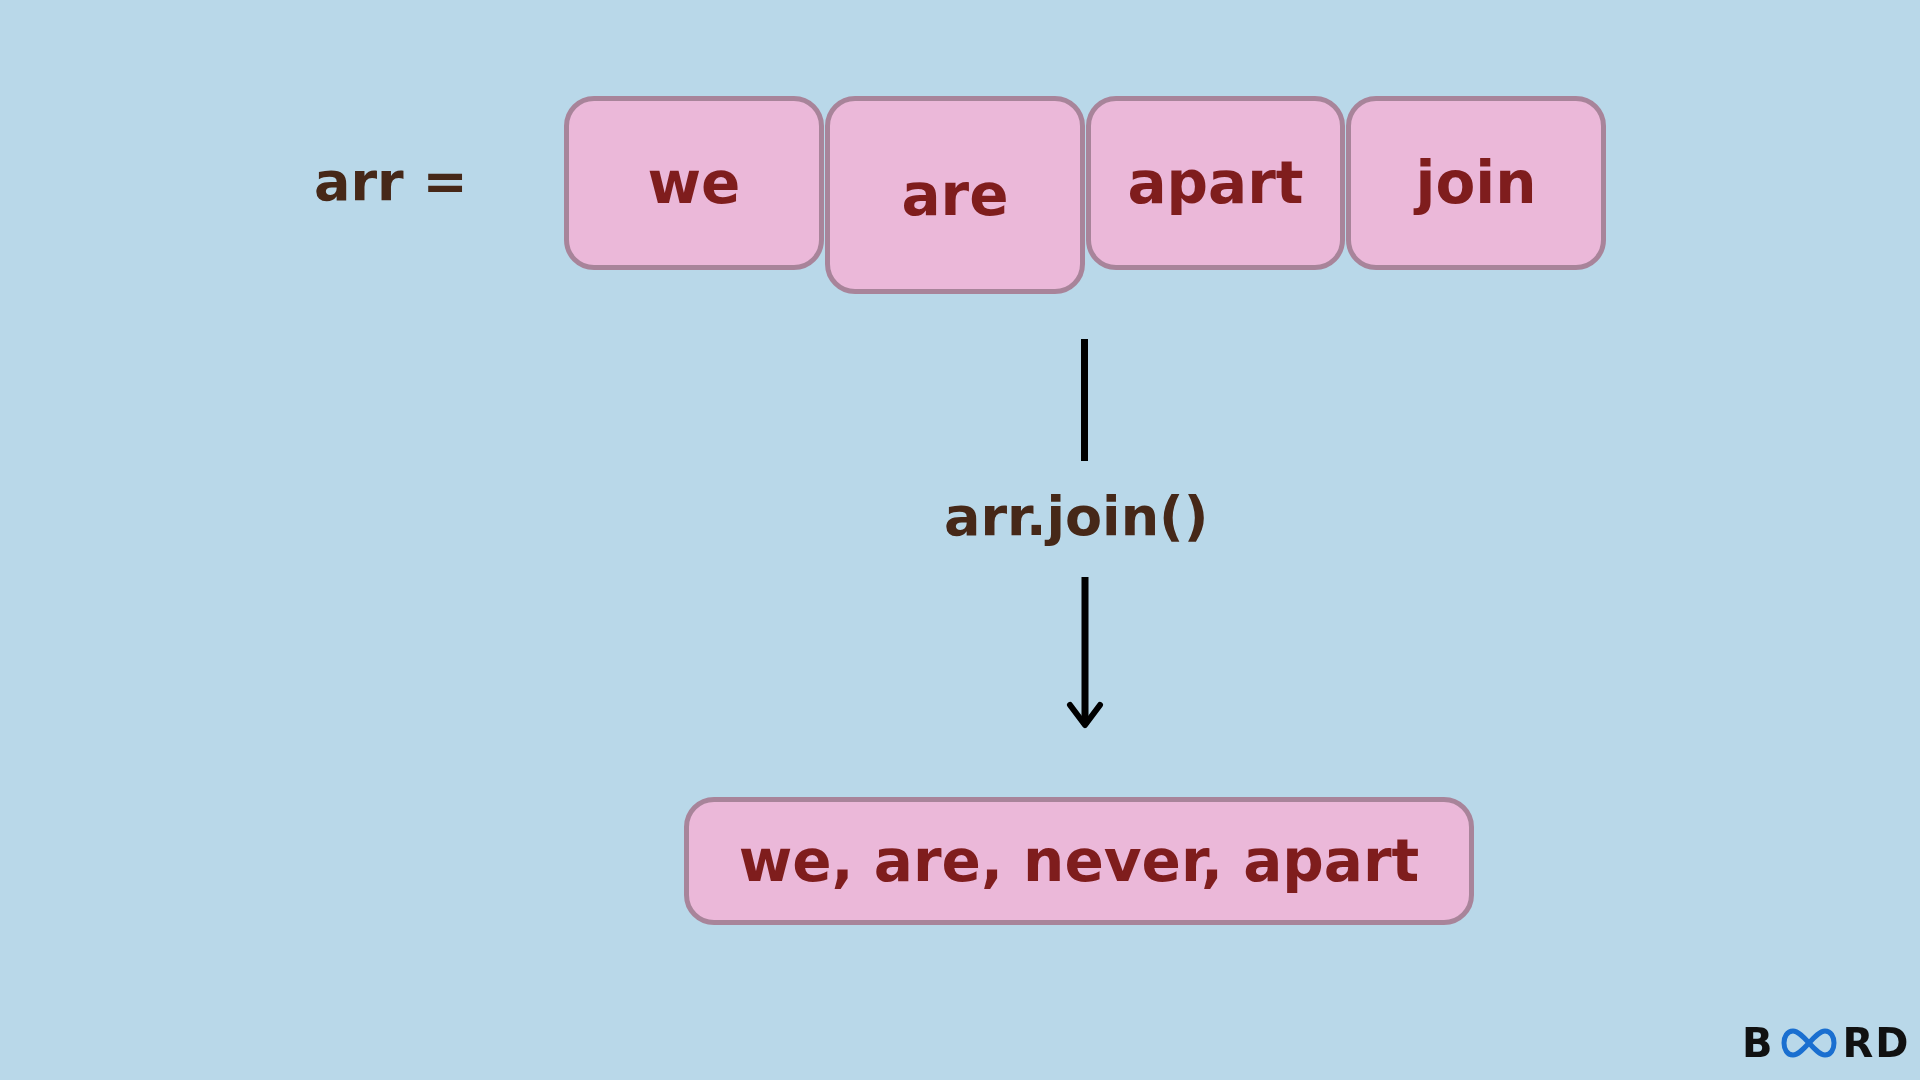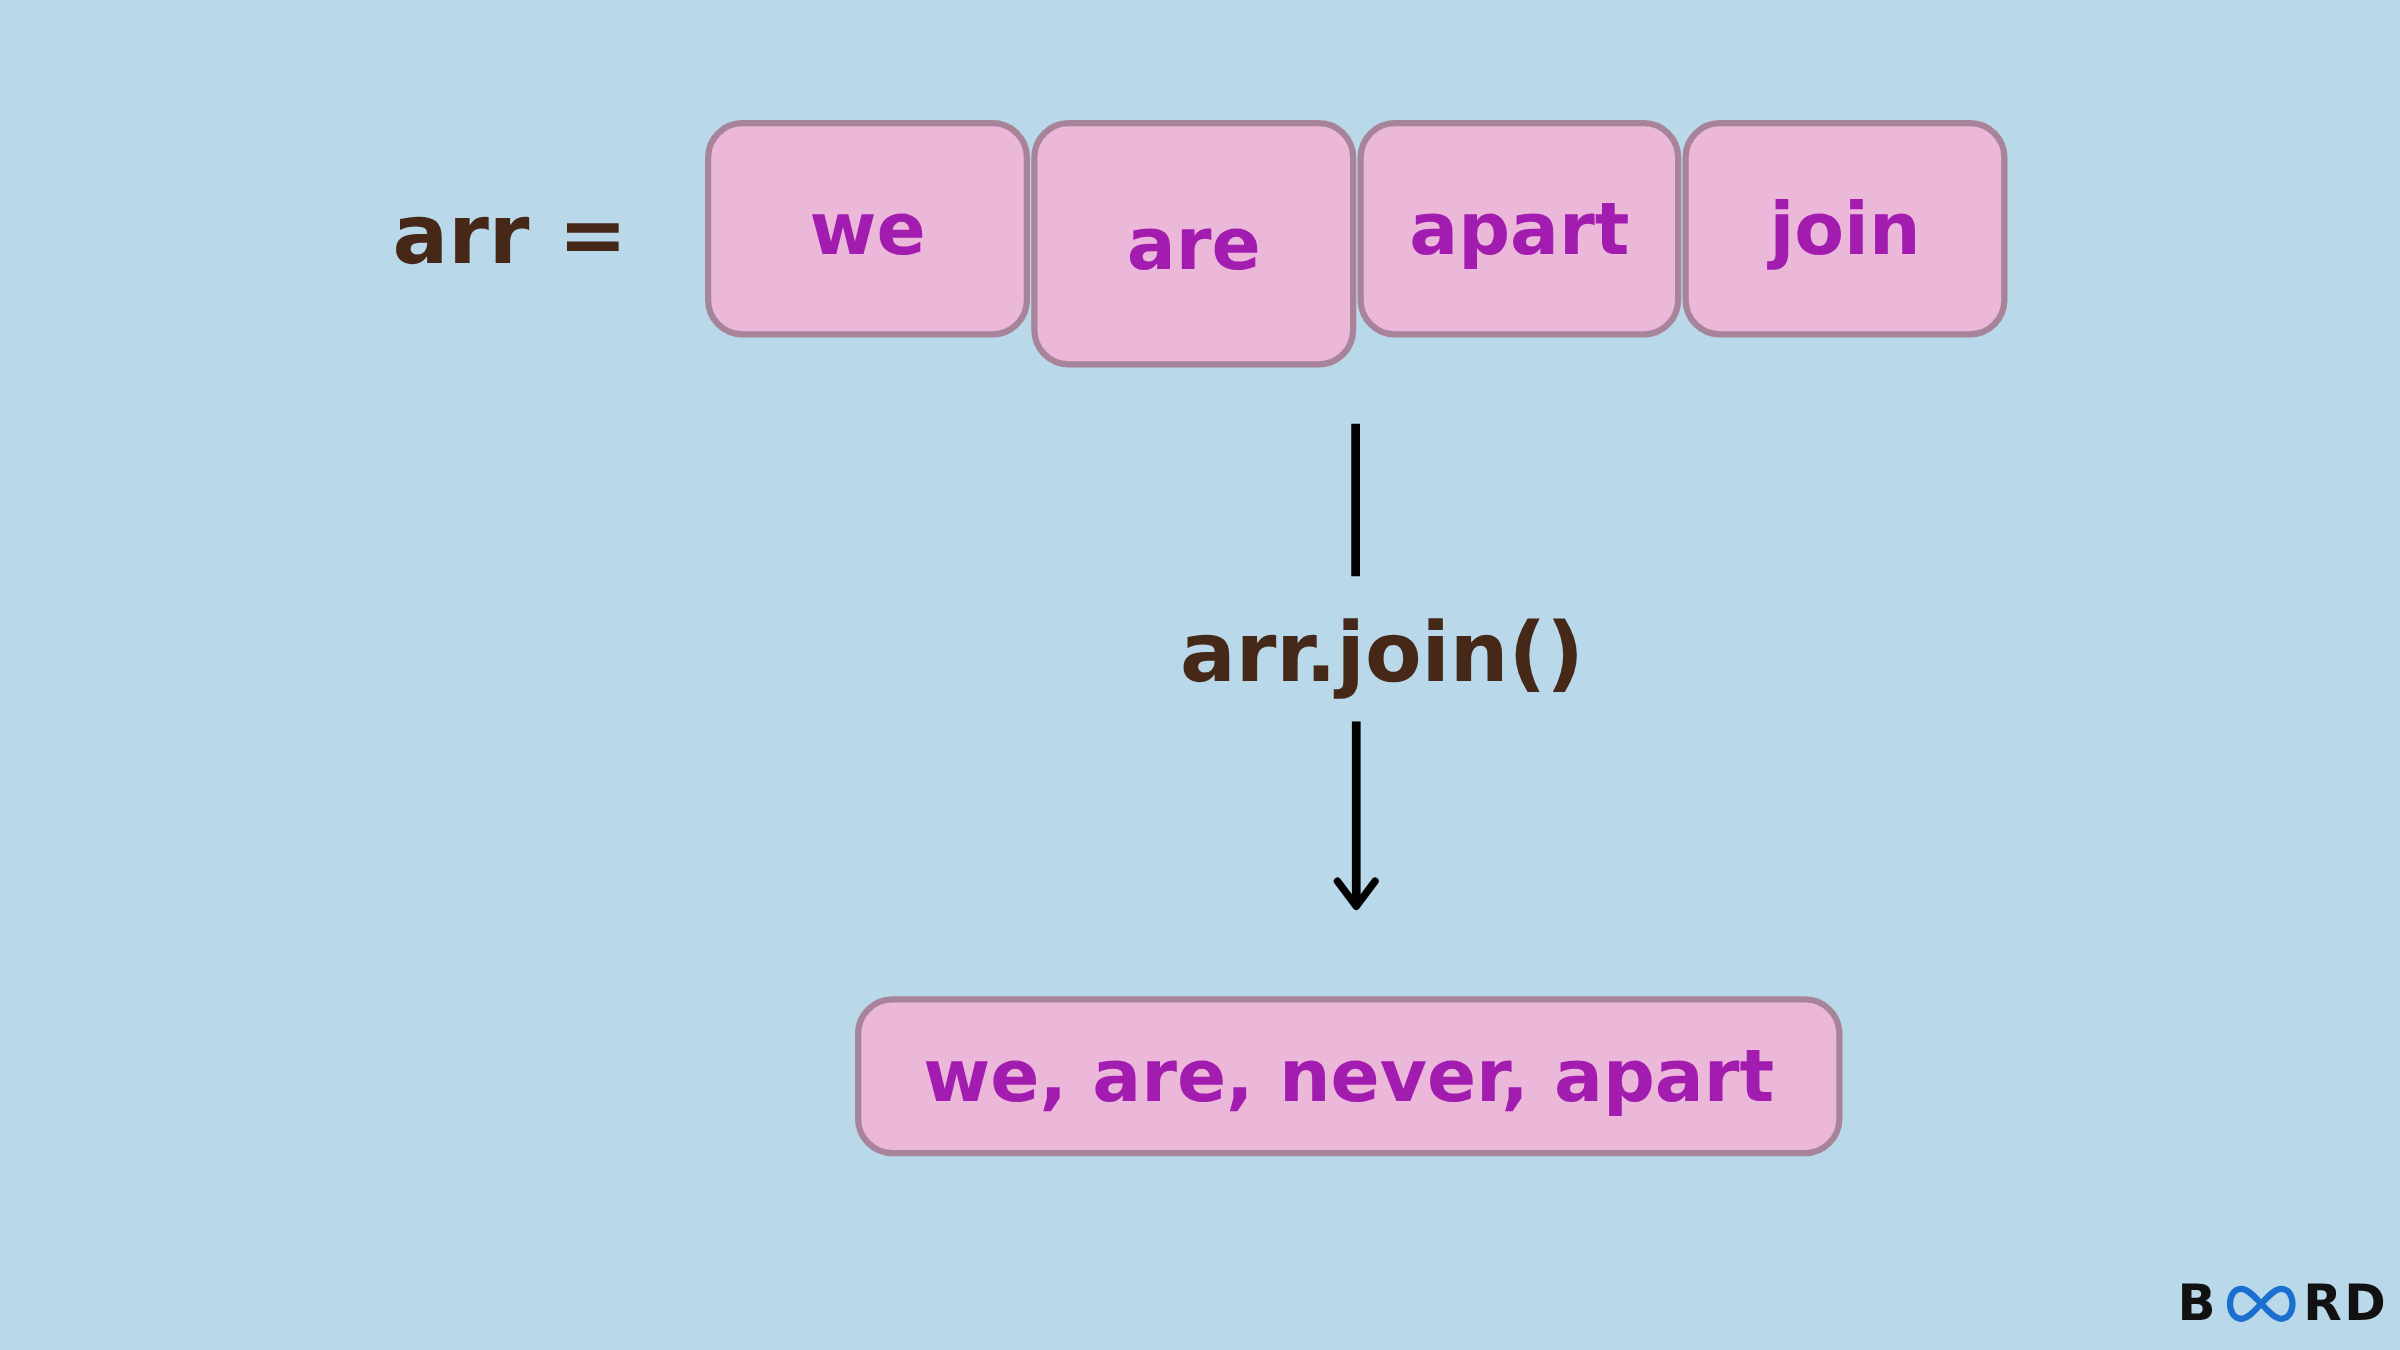--- a/index.html
+++ b/index.html
@@ -4,27 +4,27 @@
 <style>
   html, body { margin:0; padding:0; }
   body {
     width:1920px; height:1080px; overflow:hidden; position:relative;
     background:#b9d8e9;
     font-family:"DejaVu Sans", sans-serif;
     color:#462818;
   }
   .label {
     position:absolute; font-weight:bold; white-space:nowrap;
-    font-size:66px; line-height:1;
+    font-size:54px; line-height:1;
   }
   .box {
     position:absolute; box-sizing:border-box;
     background:#ebb8d9; border:5px solid #a8849a; border-radius:30px;
     display:flex; align-items:center; justify-content:center;
-    font-weight:bold; font-size:58px; color:#a21caf; white-space:nowrap;
+    font-weight:bold; font-size:58px; color:#7f1d1d; white-space:nowrap;
   }
   .line { position:absolute; background:#000; }
   .logo {
     position:absolute; left:1742px; top:1020px; font-weight:bold;
     font-size:40px; letter-spacing:2px; color:#111;
     display:flex; align-items:center;
   }
 </style>
 </head>
 <body>

